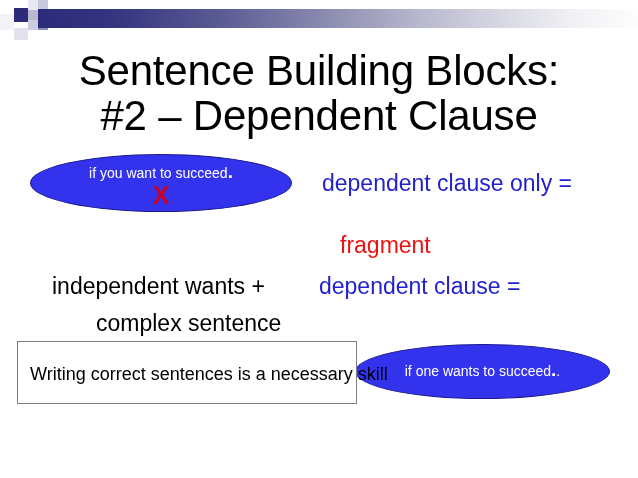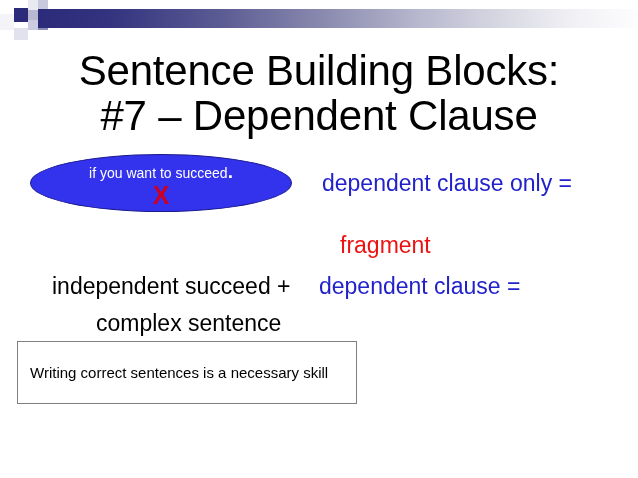--- a/index.html
+++ b/index.html
@@ -126,21 +126,21 @@
     height: 63px;
     background: #ffffff;
     border: 1px solid #808080;
     box-sizing: border-box;
   }
   #sentence-box-text {
     position: absolute;
     left: 12px;
     top: 22px;
     color: #000000;
-    font-size: 15px;
+    font-size: 18px;
     white-space: nowrap;
   }
 </style>
 </head>
 <body>
 
 <div id="slide">
 
   <div>
     <div class="deco-sq" style="left:0px;top:0px;width:14px;height:14px;background:#ffffff;"></div>
@@ -151,35 +151,40 @@
     <div class="deco-sq" style="left:38px;top:10px;width:10px;height:10px;background:#9e9ec4;"></div>
     <div class="deco-sq" style="left:28px;top:20px;width:10px;height:10px;background:#cccce0;"></div>
     <div class="deco-sq" style="left:38px;top:20px;width:10px;height:10px;background:#8c8cba;"></div>
     <div class="deco-sq" style="left:0px;top:14px;width:14px;height:16px;background:#f4f4f8;"></div>
     <div class="deco-sq" style="left:14px;top:28px;width:14px;height:12px;background:#e2e2ee;"></div>
     <div class="deco-bar"></div>
   </div>
 
   <div class="title">
     <div>Sentence Building Blocks:</div>
-    <div>#7 – Dependent Clause</div>
+    <div>#2 – Dependent Clause</div>
   </div>
 
   <div class="ellipse" id="ellipse-1">
     <div class="ellipse-text" id="ellipse-1-text">
       <span>if you want to succeed</span><span class="big-period">.</span>
     </div>
     <div class="red-x">X</div>
   </div>
 
   <div class="txt blue" id="txt-dep-only">dependent clause only =</div>
   <div class="txt red" id="txt-fragment">fragment</div>
 
-  <div class="txt black" id="txt-indep">independent succeed +</div>
+  <div class="txt black" id="txt-indep">independent wants +</div>
   <div class="txt black" id="txt-complex">complex sentence</div>
   <div class="txt blue" id="txt-dep-eq">dependent clause =</div>
 
+  <div class="ellipse" id="ellipse-2">
+    <div class="ellipse-text" id="ellipse-2-text">
+      <span>if one wants to succeed</span><span class="big-period">.</span><span>.</span>
+    </div>
+  </div>
 
   <div id="sentence-box">
     <div id="sentence-box-text">Writing correct sentences is a necessary skill</div>
   </div>
 
 </div>
 
 </body></html>

